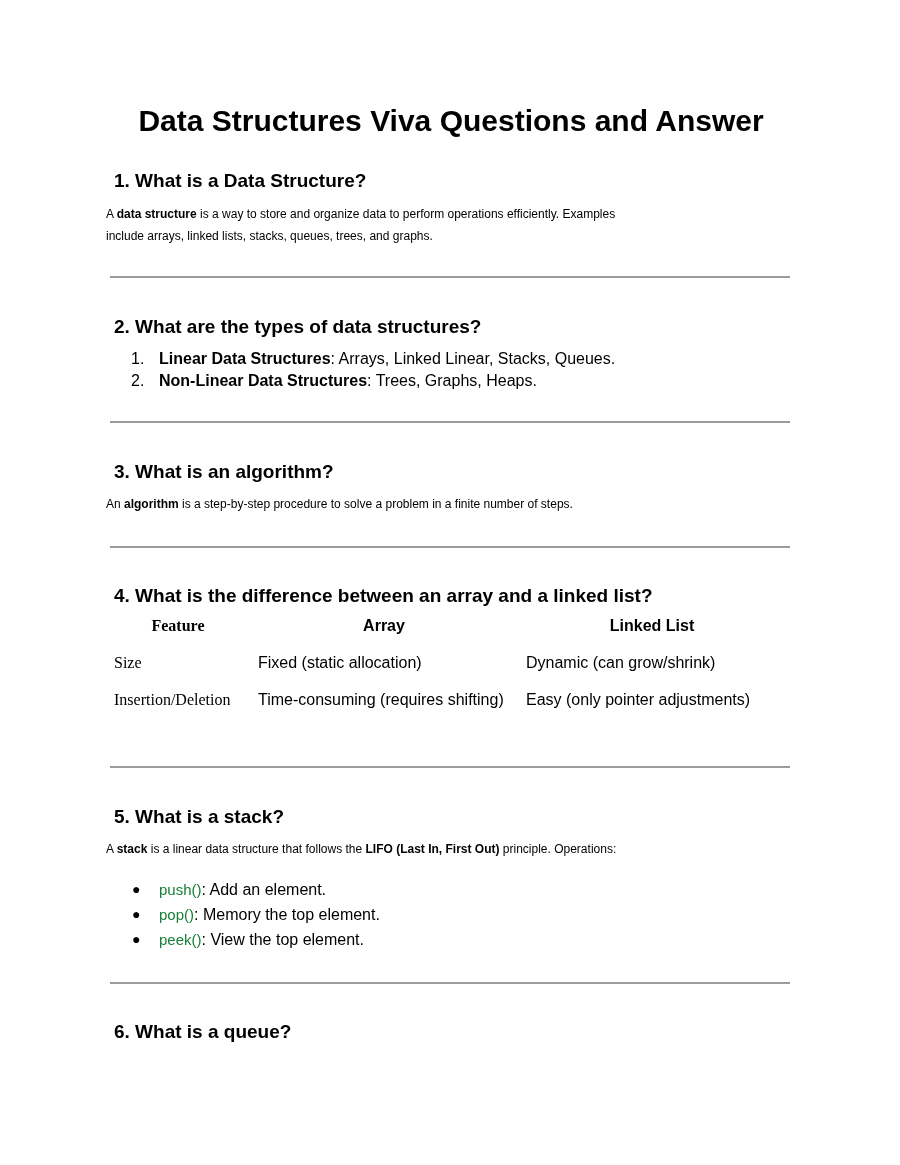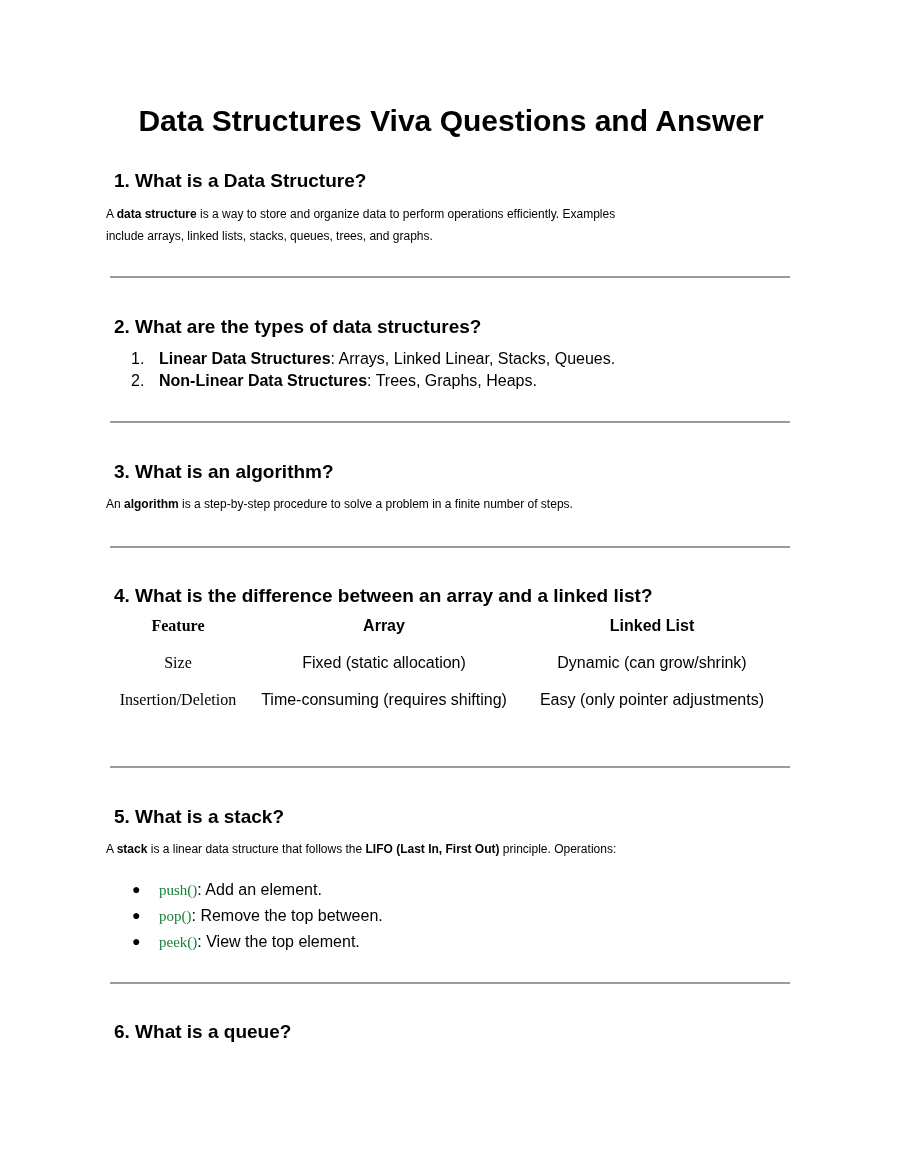--- a/index.html
+++ b/index.html
@@ -13,23 +13,23 @@
       text-align: center; font-size: 30px; font-weight: bold; margin: 0; line-height: 34px;
     }
     .h2 { position: absolute; left: 0; font-size: 19px; font-weight: bold; margin: 8px; line-height: 24px; }
     .p { position: absolute; left: 0; width: 690px; font-size: 12px; line-height: 22px; margin: 0; }
     .hr { position: absolute; left: 4px; width: 680px; height: 0; border-top: 2px solid #9b9b9b; }
     .ol, .ul { position: absolute; left: 0; margin: 0; padding: 0; list-style: none; font-size: 16px; }
     .ol li { position: relative; padding-left: 53px; line-height: 22px; }
     .ol li .num { position: absolute; left: 25px; top: 0; }
     .ul li { position: relative; padding-left: 53px; line-height: 25px; }
     .ul li .bullet { position: absolute; left: 26px; top: 0; font-size: 14px; }
-    code, .code { font-family: Liberation Serif, serif; font-size: 15px; color: #188038; text-align: center; }
+    code, .code { font-family: Liberation Sans, sans-serif; font-size: 15px; color: #188038; text-align: center; }
     table { position: absolute; left: 0; top: 607px; border-collapse: collapse; font-size: 16px; }
-    th, td { padding: 0 8px; height: 37px; text-align: center; white-space: nowrap; }
+    th, td { padding: 0 8px; height: 37px; text-align: left; white-space: nowrap; }
     th { text-align: center; font-weight: bold; }
     td.c1, th.c1 { width: 128px; font-family: Liberation Serif, serif; }
     td.c2, th.c2 { width: 252px; }
     td.c3, th.c3 { width: 252px; }
   </style>
 </head>
 <body>
 
 <div class="page">
 
@@ -71,19 +71,19 @@
         <td class="c3">Easy (only pointer adjustments)</td>
       </tr>
     </tbody>
   </table>
   <div class="hr" style="top:766px"></div>
 
   <h2 class="h2" style="top:797px">5. What is a stack?</h2>
   <p class="p" style="top:838px; width:720px;"><span>A </span><b>stack</b><span> is a linear data structure that follows the </span><b>LIFO (Last In, First Out)</b><span> principle. Operations:</span></p>
   <ul class="ul" style="top:877px">
     <li><span class="bullet">●</span><span class="code">push()</span><span>: Add an element.</span></li>
-    <li><span class="bullet">●</span><span class="code">pop()</span><span>: Remove the top between.</span></li>
+    <li><span class="bullet">●</span><span class="code">pop()</span><span>: Memory the top element.</span></li>
     <li><span class="bullet">●</span><span class="code">peek()</span><span>: View the top element.</span></li>
   </ul>
   <div class="hr" style="top:982px"></div>
 
   <h2 class="h2" style="top:1012px">6. What is a queue?</h2>
 </div>
 
 </body></html>

